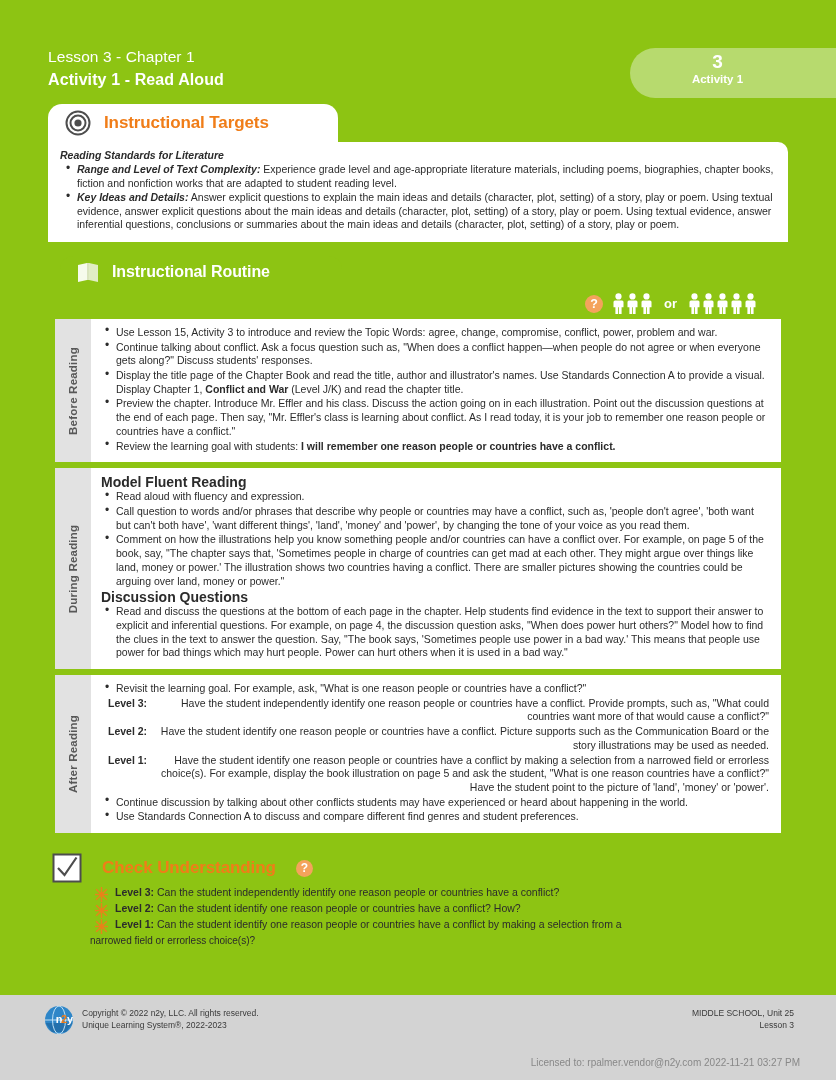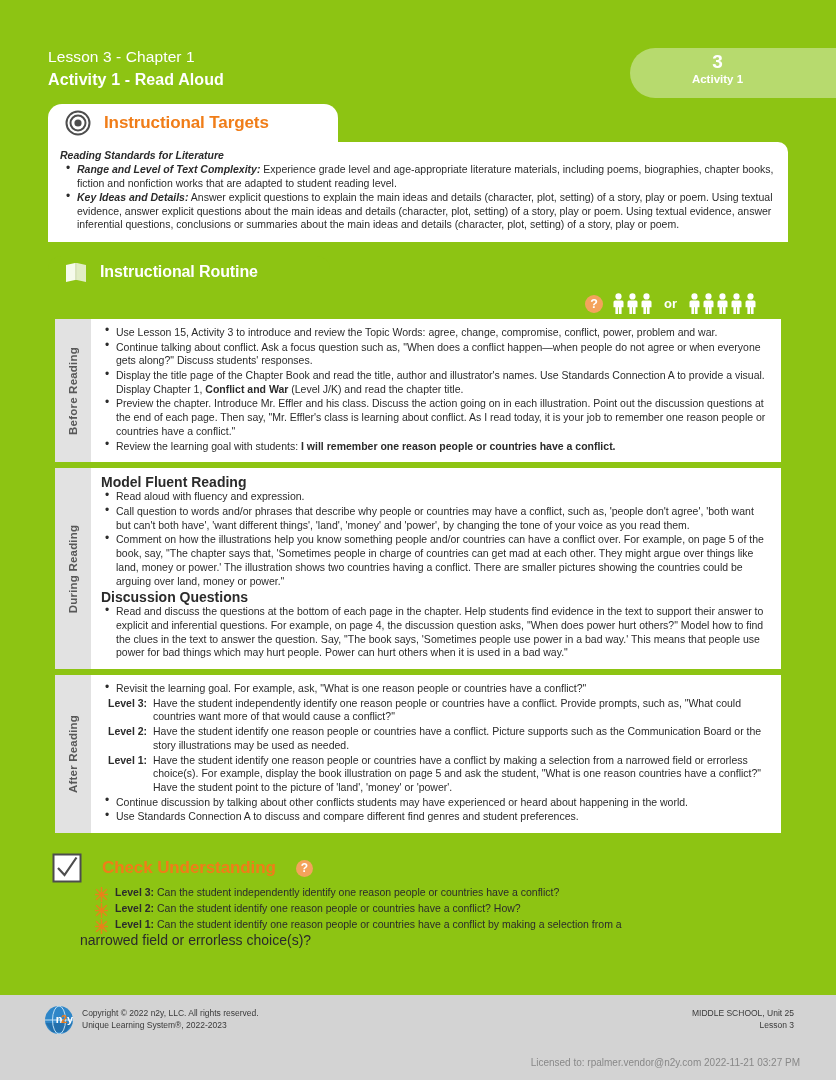--- a/index.html
+++ b/index.html
@@ -129,21 +129,21 @@
     position: relative;
     margin: 14px 0 0 48px;
     width: 740px;
   }
   .routine-tabrow {
     position: relative;
     height: 33px;
   }
   .routine-tab {
     position: absolute;
-    left: 0; top: 0;
+    left: 12px; top: 0;
     width: 282px;
     height: 33px;
     background: #8dc413;
     border-radius: 13px 13px 0 0;
     display: flex;
     align-items: center;
     padding-left: 16px;
     gap: 12px;
   }
   .book-icon { width: 24px; height: 24px; flex: 0 0 auto; }
@@ -238,21 +238,21 @@
     font-size: 10.5px;
     line-height: 13.7px;
     color: #2b2b2b;
     margin-bottom: 1px;
   }
   .lvl-key {
     flex: 0 0 52px;
     font-weight: bold;
     padding-left: 7px;
   }
-  .lvl-val { flex: 1 1 auto; }
+  .lvl-val { flex: 1 1 auto; text-align: right; }
 
   
   .check-wrap {
     margin: 13px 0 0 48px;
     width: 740px;
     position: relative;
   }
   .check-head {
     display: flex;
     align-items: center;
@@ -285,24 +285,24 @@
     margin-bottom: 0px;
   }
   .star-icon { width: 13px; height: 15px; flex: 0 0 auto; margin-top: 1px; }
   .check-text {
     font-size: 10.5px;
     line-height: 13.7px;
     color: #2b2b2b;
   }
   .check-text b { font-weight: bold; }
   .check-cont {
-    font-size: 14px;
+    font-size: 10px;
     line-height: 13.7px;
     color: #2b2b2b;
-    margin-left: 32px;
+    margin-left: 42px;
   }
 
   
   .footer {
     position: absolute;
     left: 0; top: 995px;
     width: 836px;
     height: 85px;
     background: #d3d3d3;
   }

